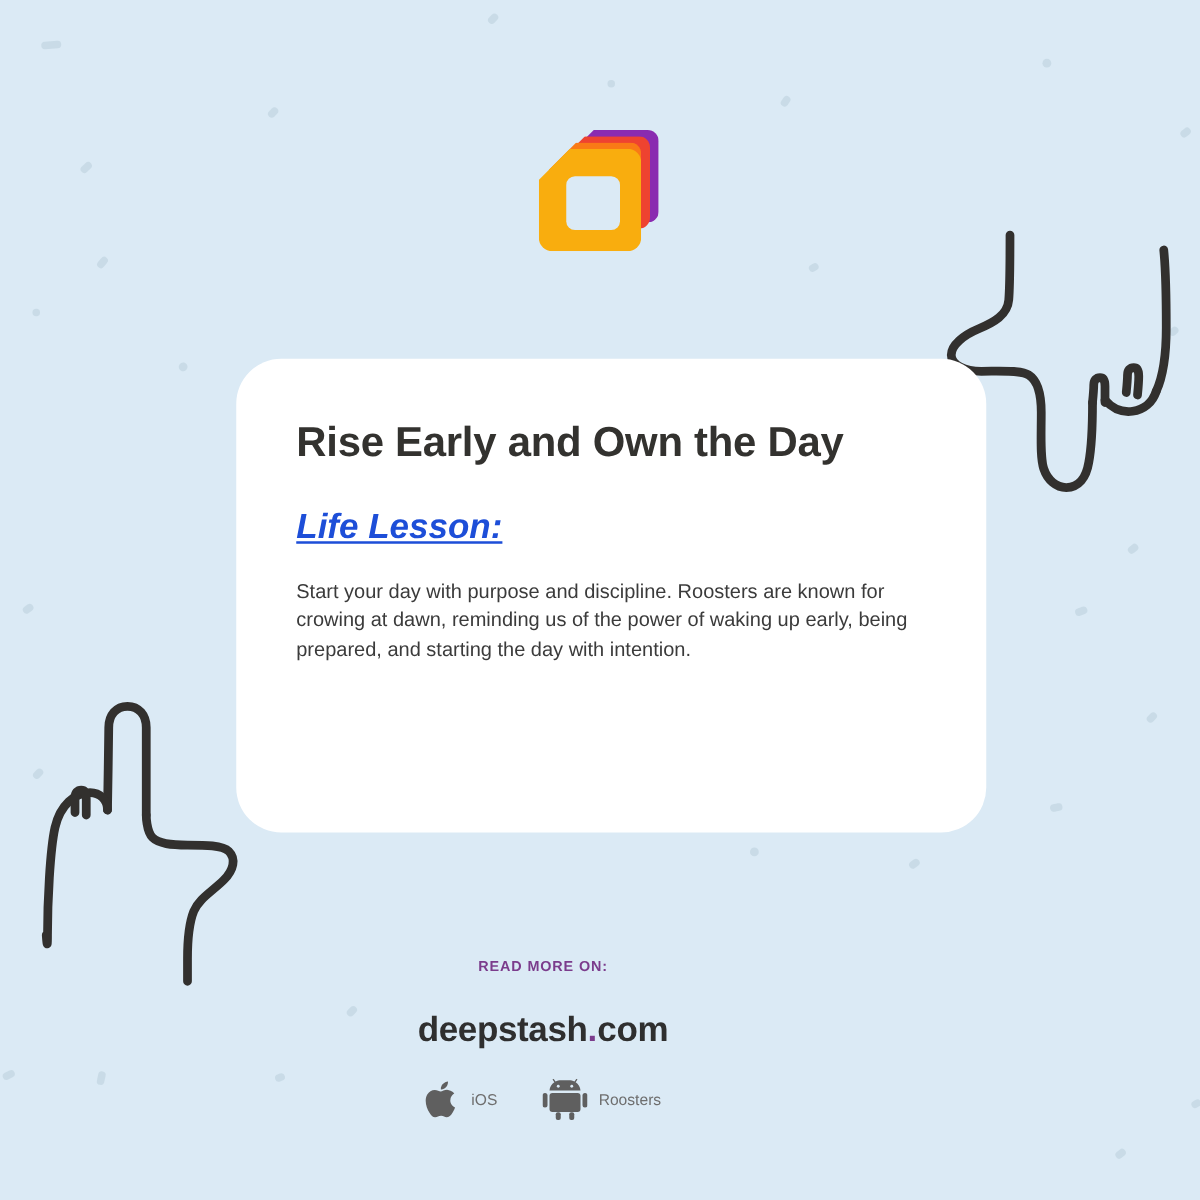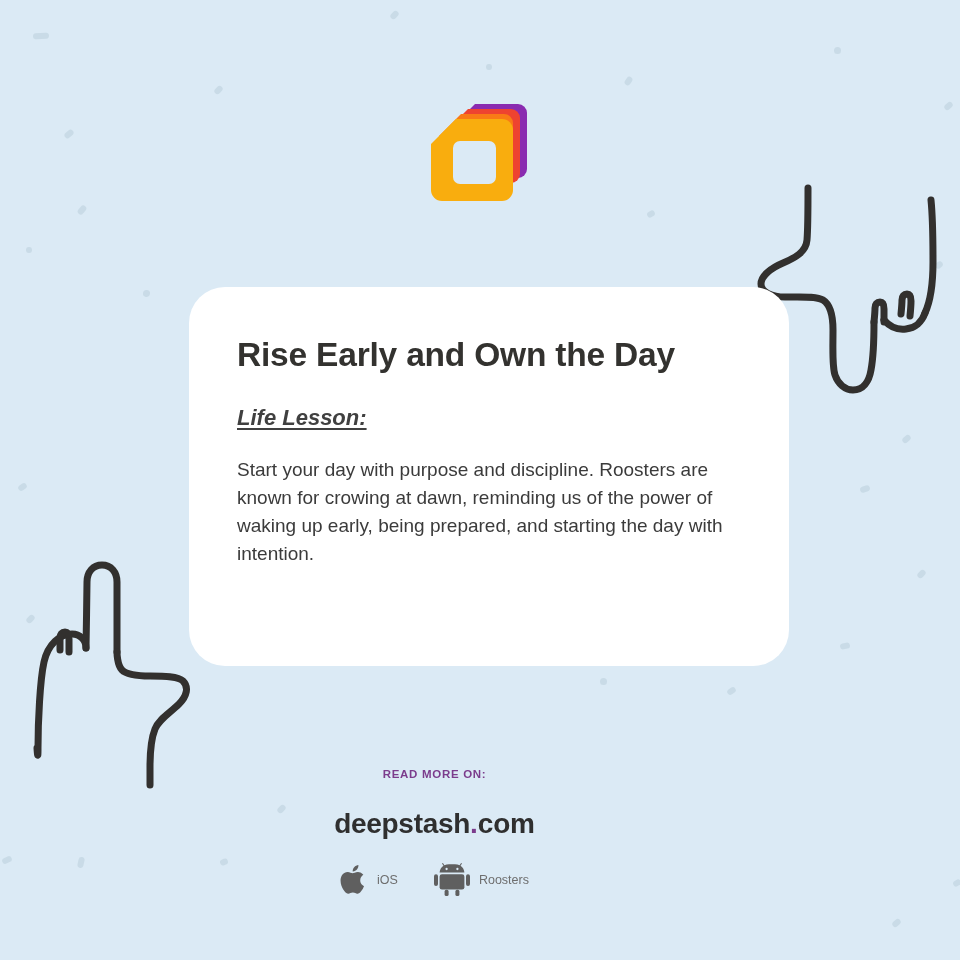--- a/index.html
+++ b/index.html
@@ -93,30 +93,30 @@
   .card-title {
     margin: 0;
     font-size: 33.5px;
     font-weight: 700;
     line-height: 1.18;
     color: #33322f;
     letter-spacing: -0.2px;
   }
   .card-subtitle {
     margin: 30px 0 0 0;
-    font-size: 22px;
+    font-size: 28px;
     font-weight: 700;
     font-style: italic;
     text-decoration: underline;
     text-underline-offset: 3px;
-    color: #404040;
+    color: #1d4ed8;
   }
   .card-body {
     margin: 25px 0 0 0;
-    font-size: 19px;
+    font-size: 16px;
     line-height: 1.48;
     color: #3b3b3b;
     font-weight: 400;
   }
 
   
   .footer {
     position: absolute;
     left: 0;
     top: 768px;

